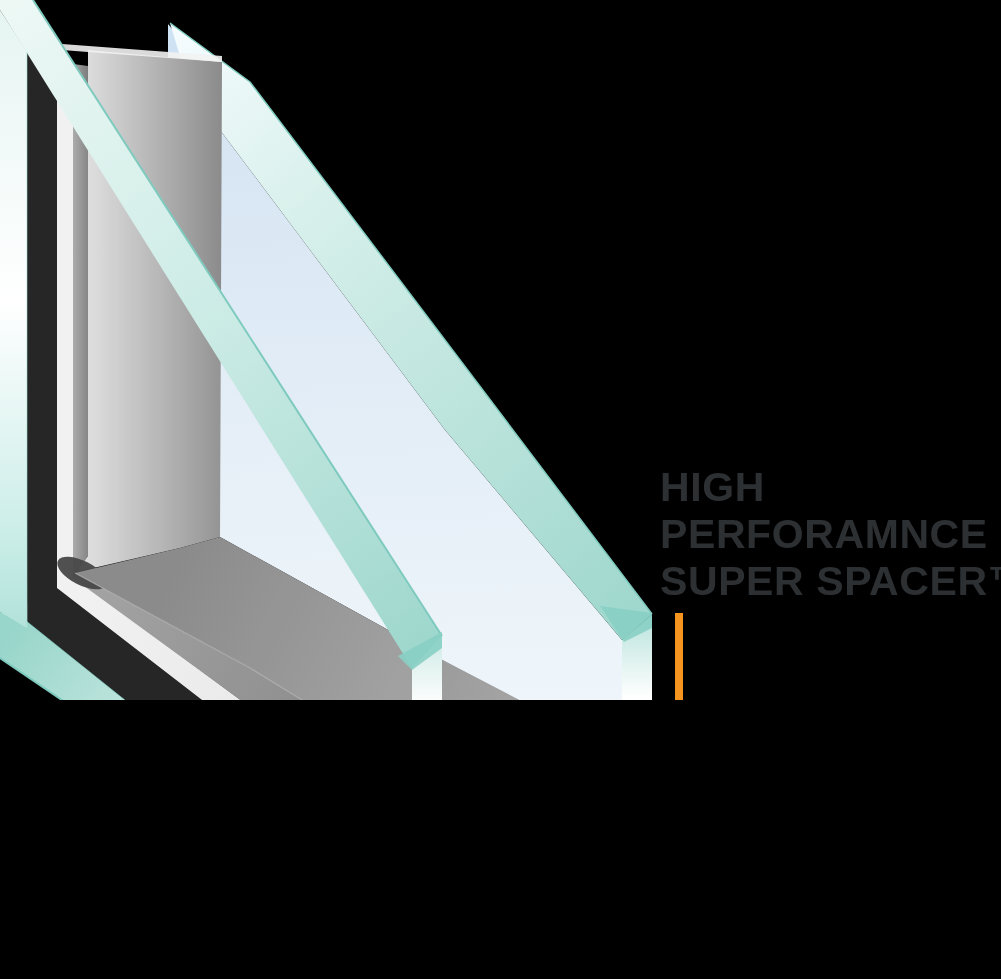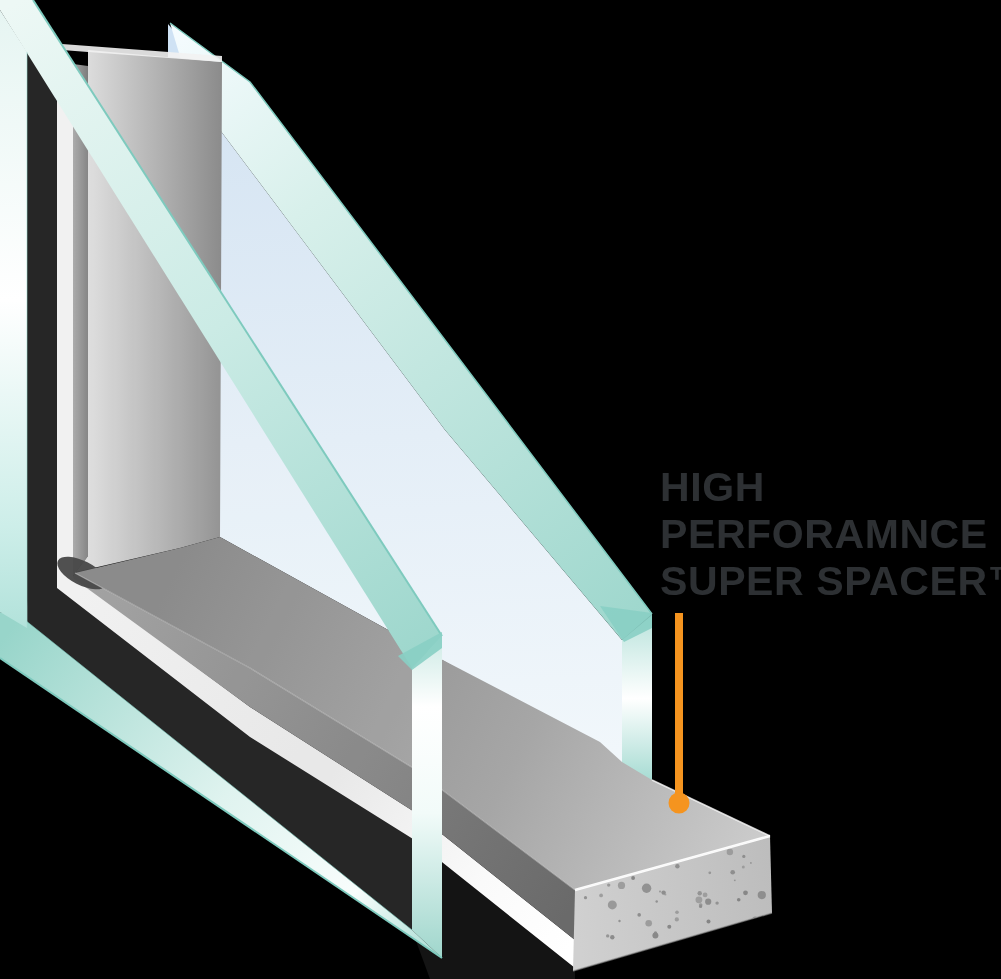--- a/index.html
+++ b/index.html
@@ -1,16 +1,16 @@
 <!DOCTYPE html>
 <html><head>
 <meta charset="utf-8">
 <style>
   html,body{margin:0;padding:0;background:#000;}
-  .stage{position:relative;width:1001px;height:979px;overflow:hidden;background:#ffffff;}
+  .stage{position:relative;width:1001px;height:700px;overflow:hidden;background:#ffffff;}
   svg{display:block;}
   text.callout{
     font-family:"Liberation Sans", sans-serif;
     font-size:41px;
     font-weight:700;
     letter-spacing:0.6px;
   }
 </style>
 </head>
 <body>

